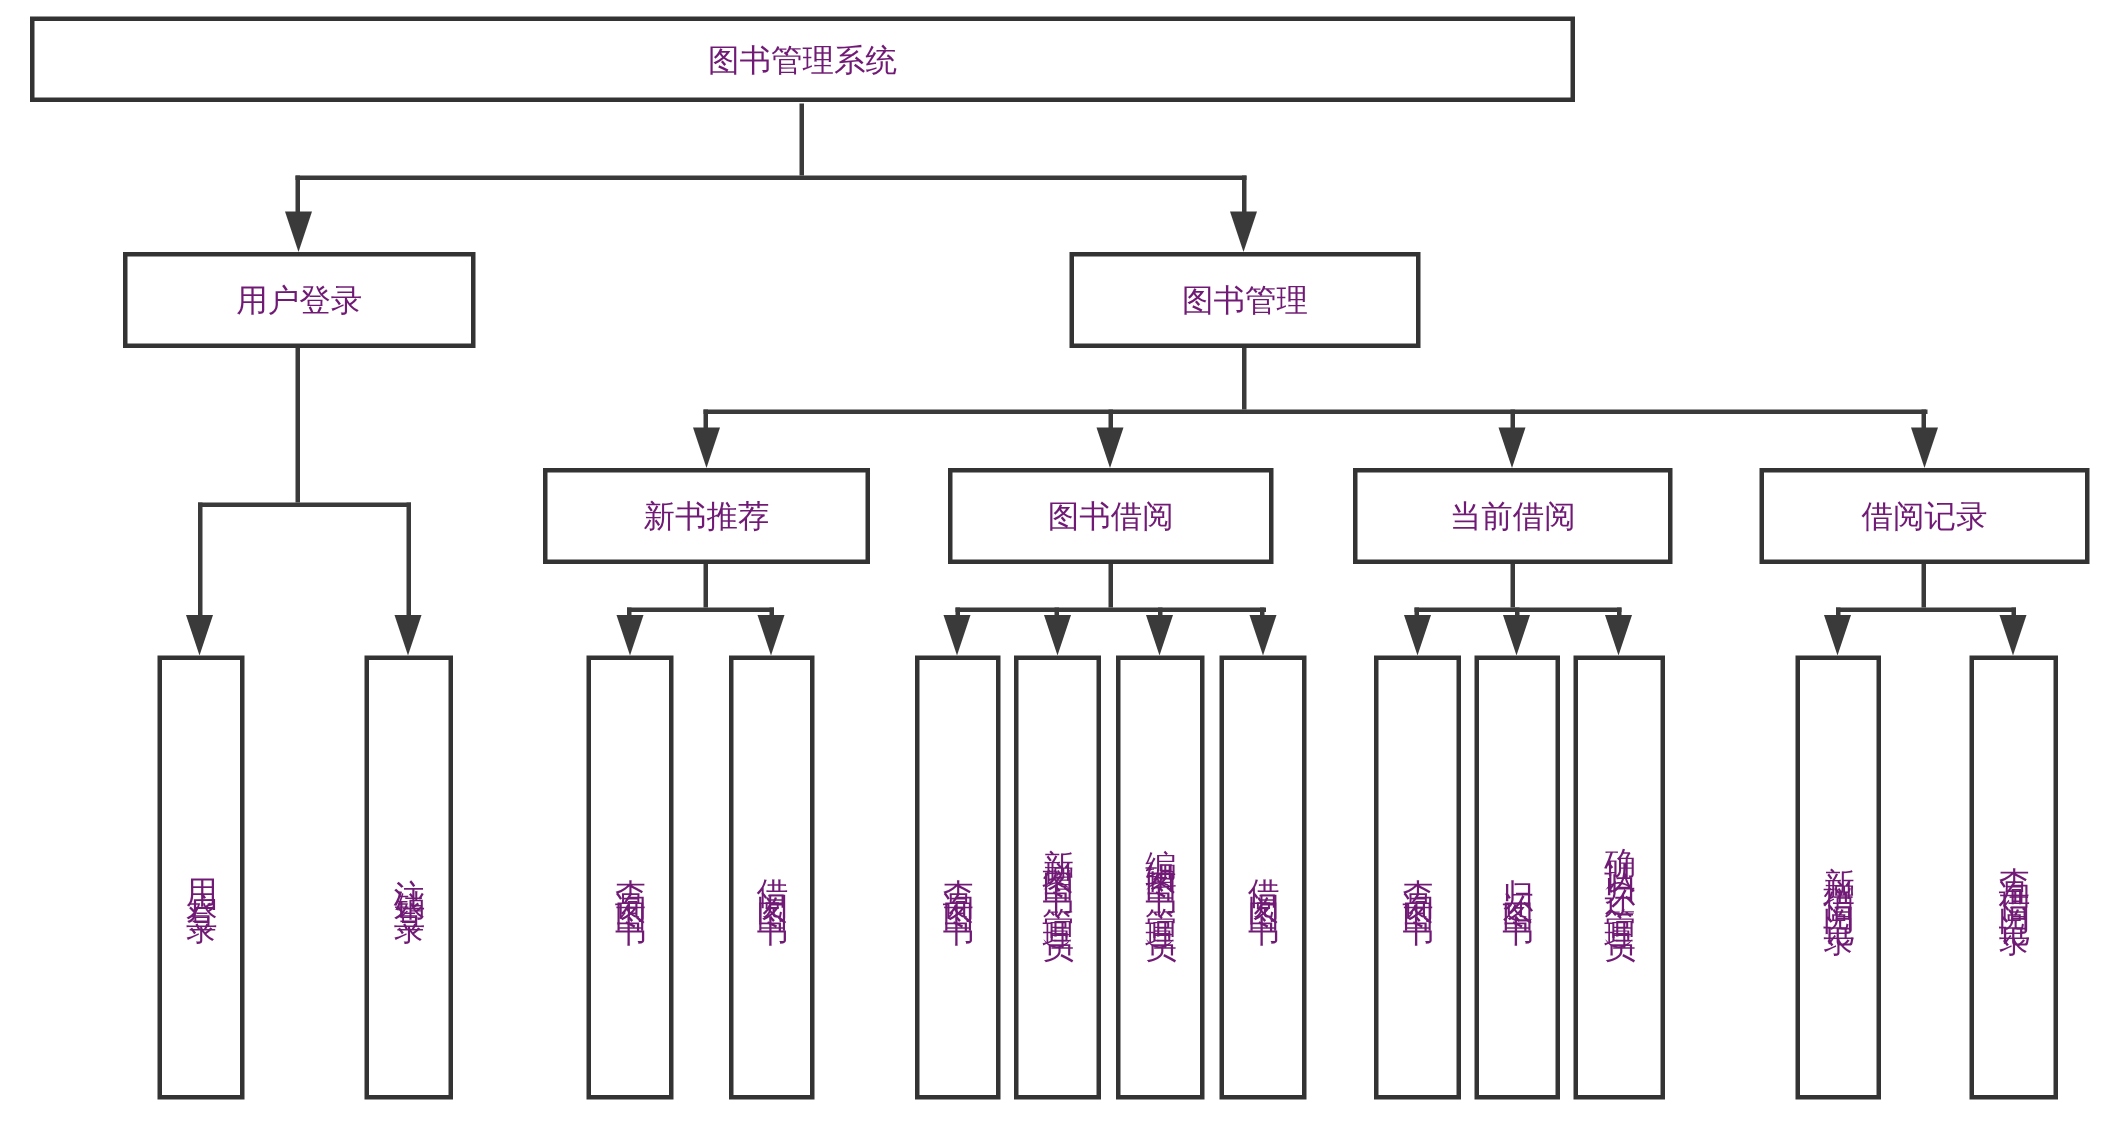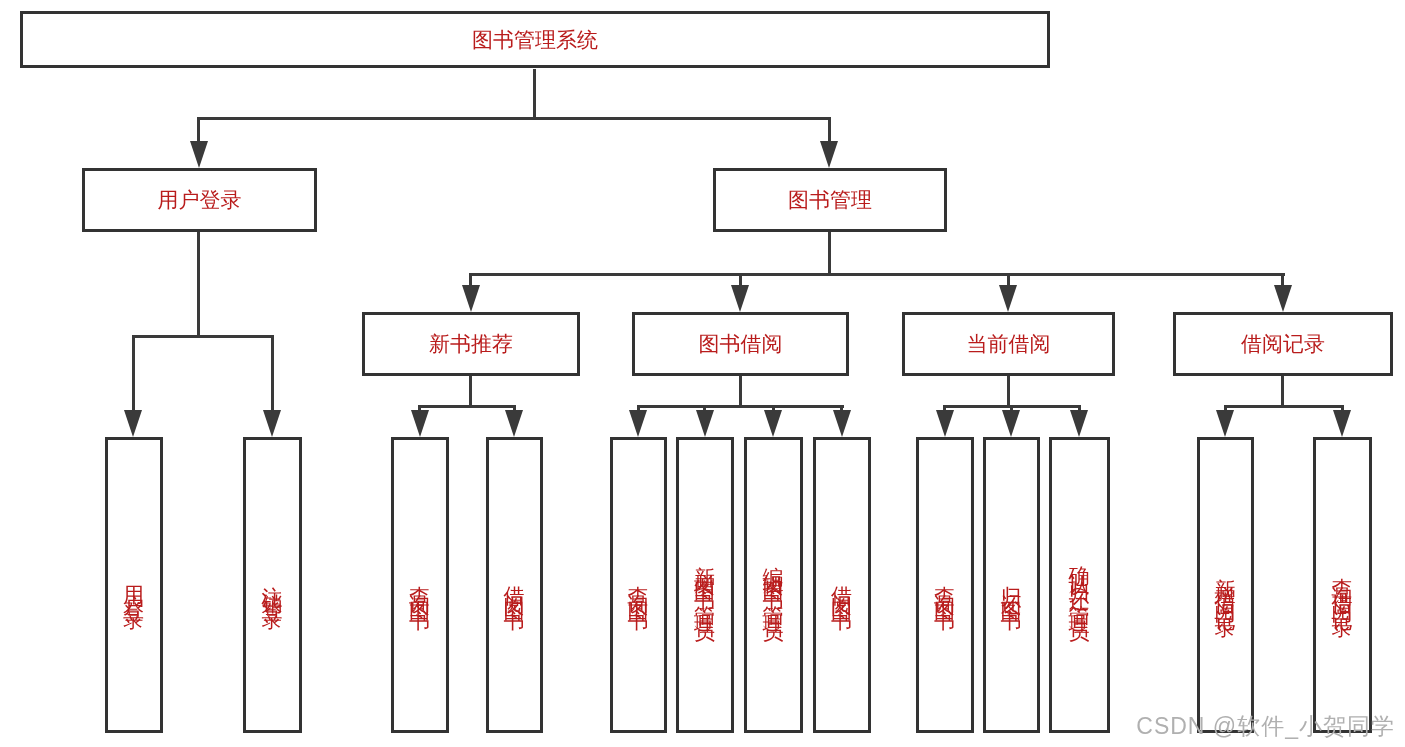--- a/index.html
+++ b/index.html
@@ -4,21 +4,21 @@
 <style>
   html,body{margin:0;padding:0;background:#ffffff;}
   #canvas{
     position:relative;width:1405px;height:747px;background:#ffffff;overflow:hidden;
     font-family:"Liberation Sans",sans-serif;color:#2f2f2f;
   }
   .box{
     position:absolute;border:3px solid #333333;background:#ffffff;box-sizing:border-box;
     display:flex;align-items:center;justify-content:center;z-index:2;
   }
-  .box .lbl{font-size:21px;color:#b91c1c;white-space:nowrap;}
+  .box .lbl{font-size:21px;color:#701a75;white-space:nowrap;}
   .box.v .lbl{
     writing-mode:vertical-rl;text-orientation:mixed;letter-spacing:8px;line-height:1;
   }
   .vl{position:absolute;width:3px;background:#3a3a3a;z-index:1;}
   .hl{position:absolute;height:3px;background:#3a3a3a;z-index:1;}
   .ah{
     position:absolute;width:0;height:0;z-index:1;
     border-left:9px solid transparent;border-right:9px solid transparent;
     border-top:27px solid #3a3a3a;
   }
@@ -152,14 +152,13 @@
   <div class="ah" style="left:1002px;top:410px;"></div>
   <div class="ah" style="left:1070px;top:410px;"></div>
 
   <div class="vl" style="left:1281px;top:376px;height:29px;"></div>
   <div class="hl" style="left:1224px;top:405px;width:120px;"></div>
   <div class="vl" style="left:1224px;top:405px;height:8px;"></div>
   <div class="vl" style="left:1341px;top:405px;height:8px;"></div>
   <div class="ah" style="left:1216px;top:410px;"></div>
   <div class="ah" style="left:1333px;top:410px;"></div>
 
-  <div class="watermark">CSDN @软件_小贺同学</div>
 </div>
 
 </body></html>

